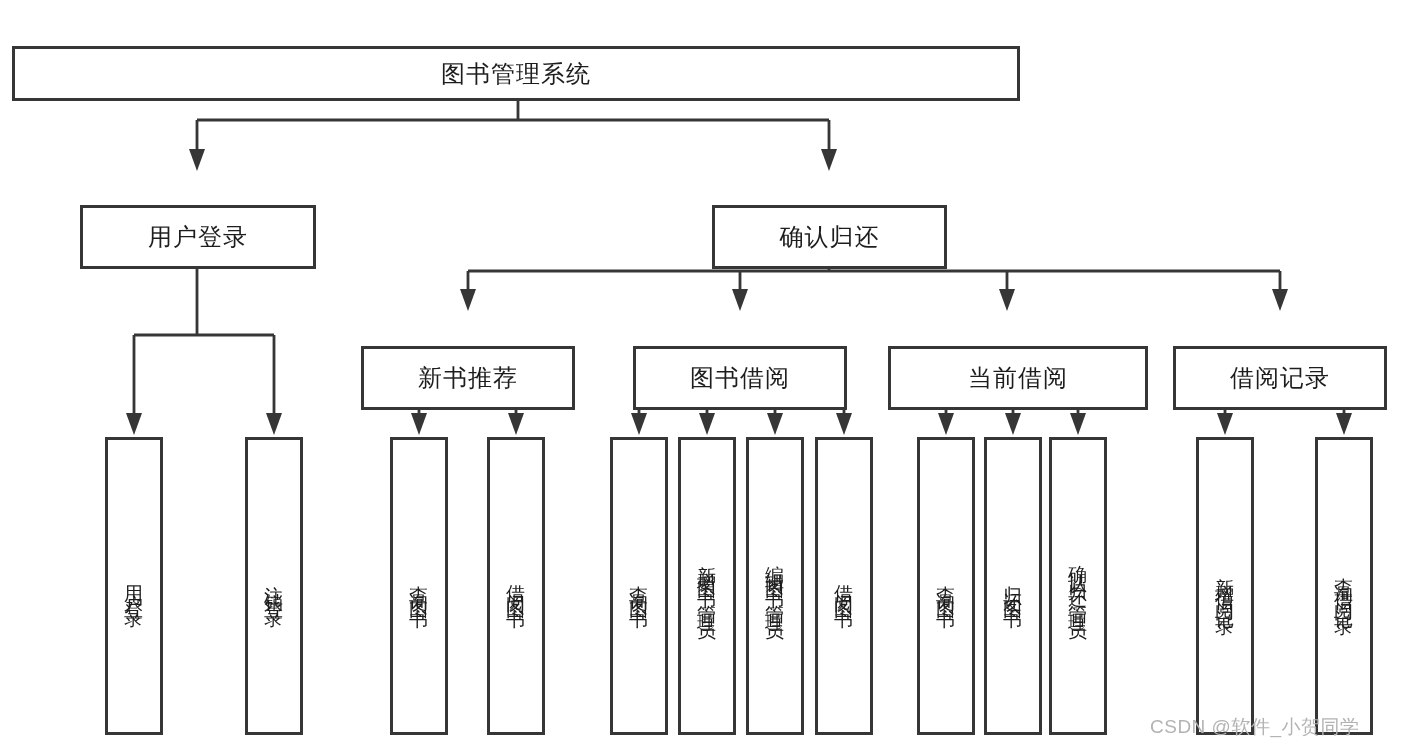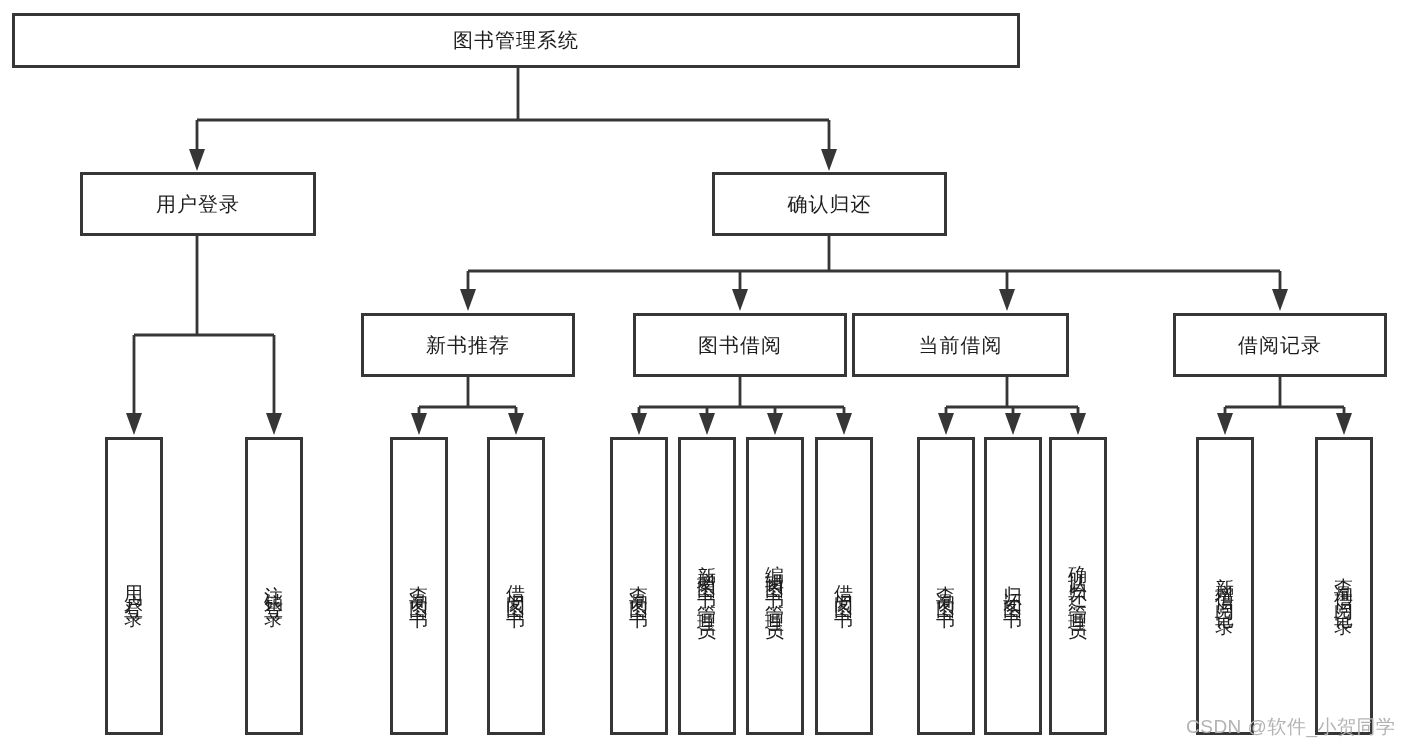--- a/index.html
+++ b/index.html
@@ -13,43 +13,43 @@
   #wires{position:absolute;left:0;top:0;pointer-events:none;}
   .node{
     position:absolute;
     background:#ffffff;
     border:3px solid #363636;
     box-sizing:border-box;
     display:flex;align-items:center;justify-content:center;
     color:#1d1d1d;
     text-align:center;
   }
-  .h{font-size:20px;letter-spacing:1px;white-space:nowrap;}
+  .h{font-size:24px;letter-spacing:1px;white-space:nowrap;margin-top:33px;}
   .v{
     writing-mode:vertical-rl;
     font-size:19px;
     letter-spacing:8px;
     line-height:1;
   }
   
   .p-root{left:12px;top:13px;width:1008px;height:55px}
   .p-l2a{left:80px;top:172px;width:236px;height:64px}
   .p-l2b{left:712px;top:172px;width:235px;height:64px}
   .p-l3a{left:361px;top:313px;width:214px;height:64px}
   .p-l3b{left:633px;top:313px;width:214px;height:64px}
-  .p-l3c{left:852px;top:313px;width:217px;height:64px}
+  .p-l3c{left:888px;top:313px;width:260px;height:64px}
   .p-l3d{left:1173px;top:313px;width:214px;height:64px}
   .leaf{top:437px;width:58px;height:298px}
   .p-f01{left:105px}.p-f02{left:245px}
   .p-f03{left:390px}.p-f04{left:487px}
   .p-f05{left:610px}.p-f06{left:678px}.p-f07{left:746px}.p-f08{left:815px}
   .p-f09{left:917px}.p-f10{left:984px}.p-f11{left:1049px}
   .p-f12{left:1196px}.p-f13{left:1315px}
   .watermark{
-    position:absolute;left:1186px;top:714px;
+    position:absolute;left:1150px;top:714px;
     font-size:19px;color:#b3b3b3;letter-spacing:0.5px;
     white-space:nowrap;
   }
 </style>
 </head>
 <body>
 
 <div id="canvas">
 
   <svg id="wires" width="1405" height="747" viewBox="0 0 1405 747">

